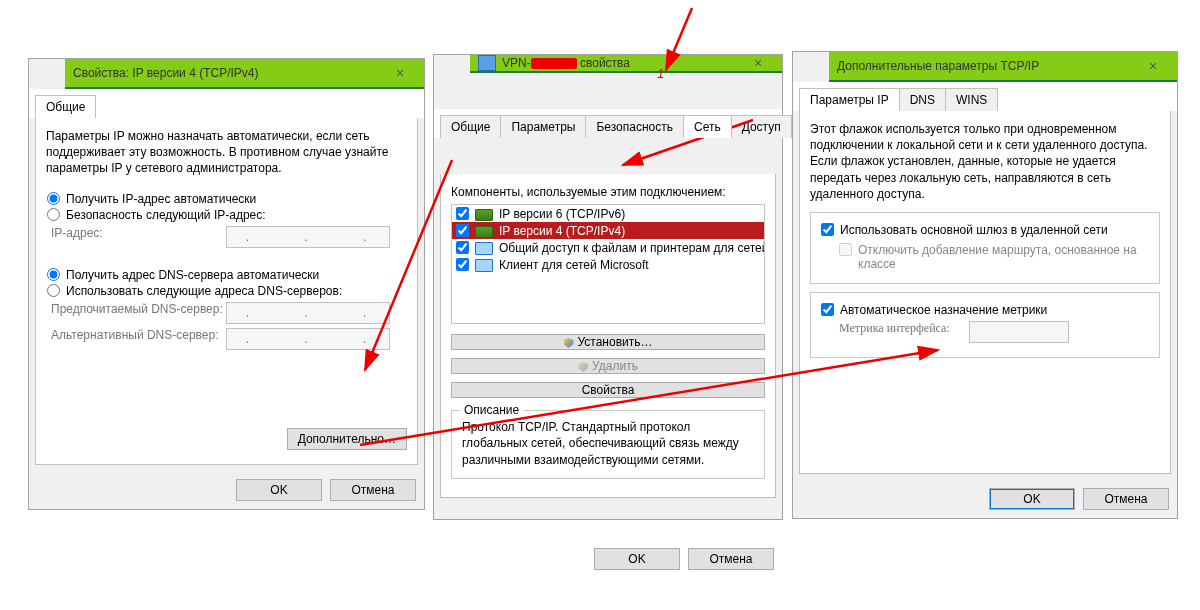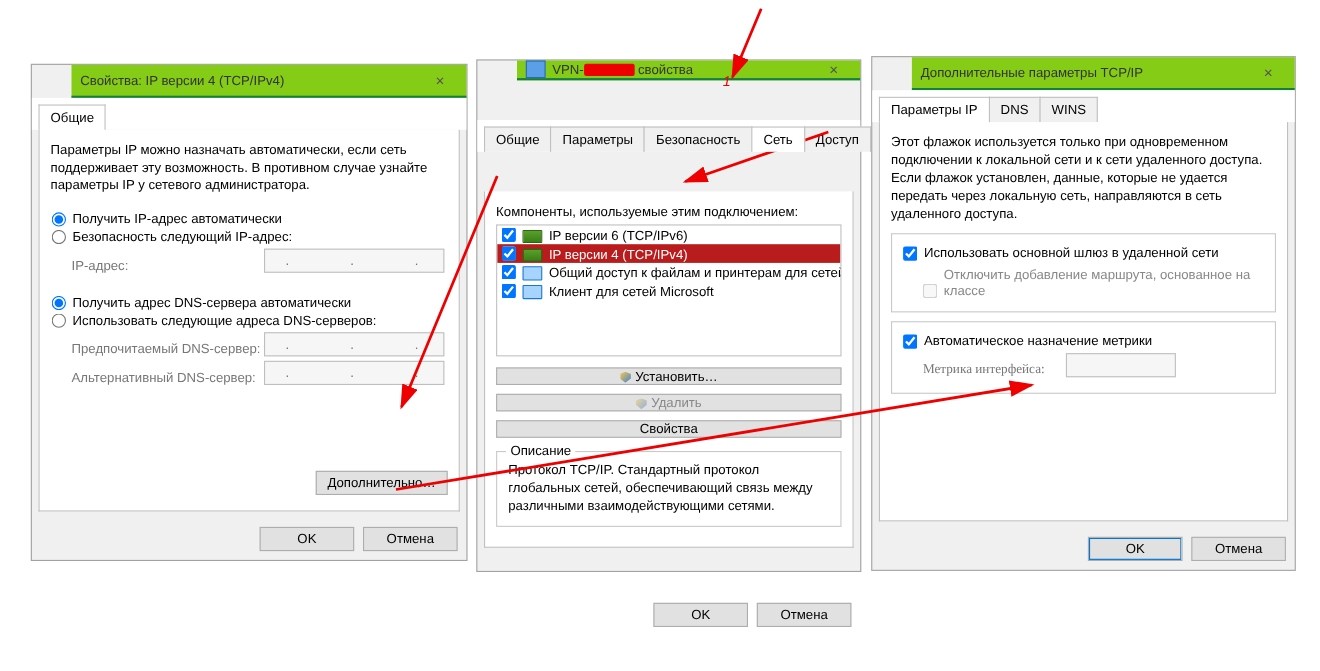--- a/index.html
+++ b/index.html
@@ -56,27 +56,27 @@
     background: #fff;
     margin: 0 6px 6px 6px;
     border: 1px solid #c0c0c0;
     border-top: none;
     padding: 10px;
     flex: 1;
     position: relative;
   }
   .para { line-height: 1.35; margin-bottom: 10px; }
   .radio-row, .check-row {
-    display: flex; align-items: flex-end; gap: 6px;
+    display: flex; align-items: flex-start; gap: 6px;
     margin: 2px 0;
   }
   .radio-row input, .check-row input { margin: 0; }
   .field-row {
-    display: flex; align-items: flex-end;
-    margin: 4px 0 4px 18px;
+    display: flex; align-items: flex-start;
+    margin: 4px 0 4px 4px;
   }
   .field-row label { flex: 0 0 175px; color: #777; }
   .ip-input {
     width: 150px; height: 20px;
     border: 1px solid #bfbfbf;
     background: #f6f6f6;
     color: #888;
     padding: 0 6px;
     font-family: inherit; font-size: 12px;
     letter-spacing: 4px;

